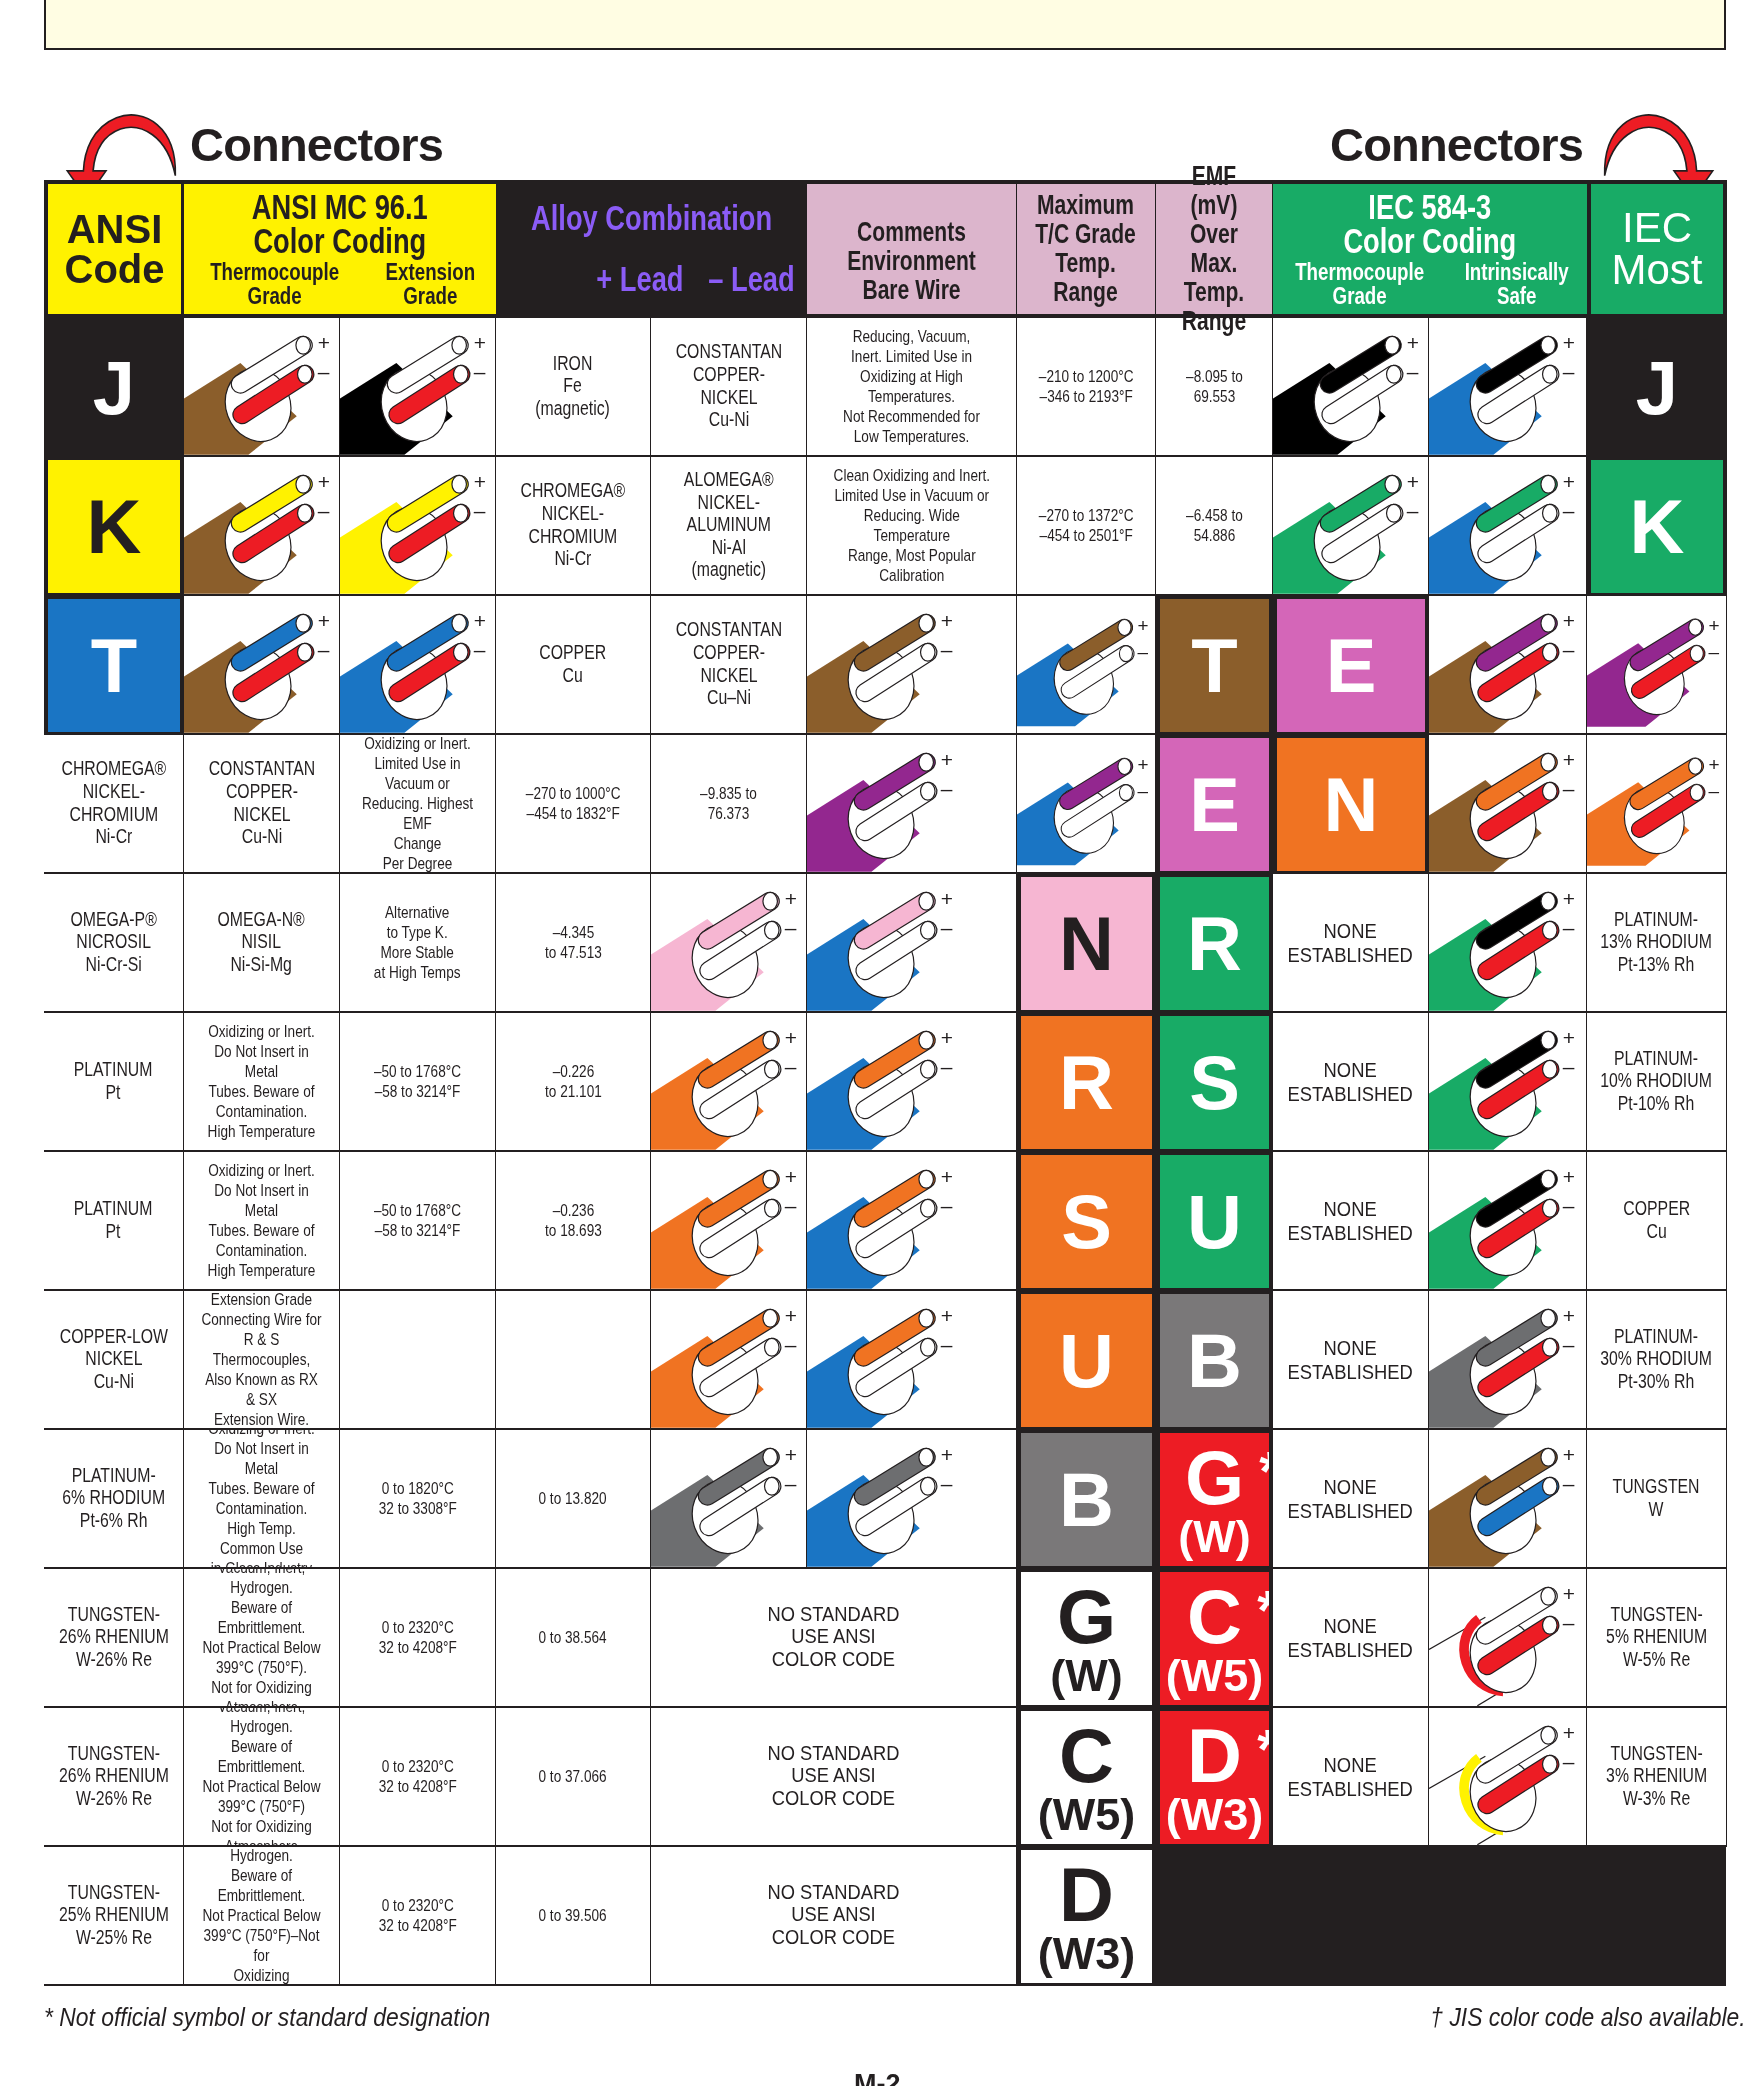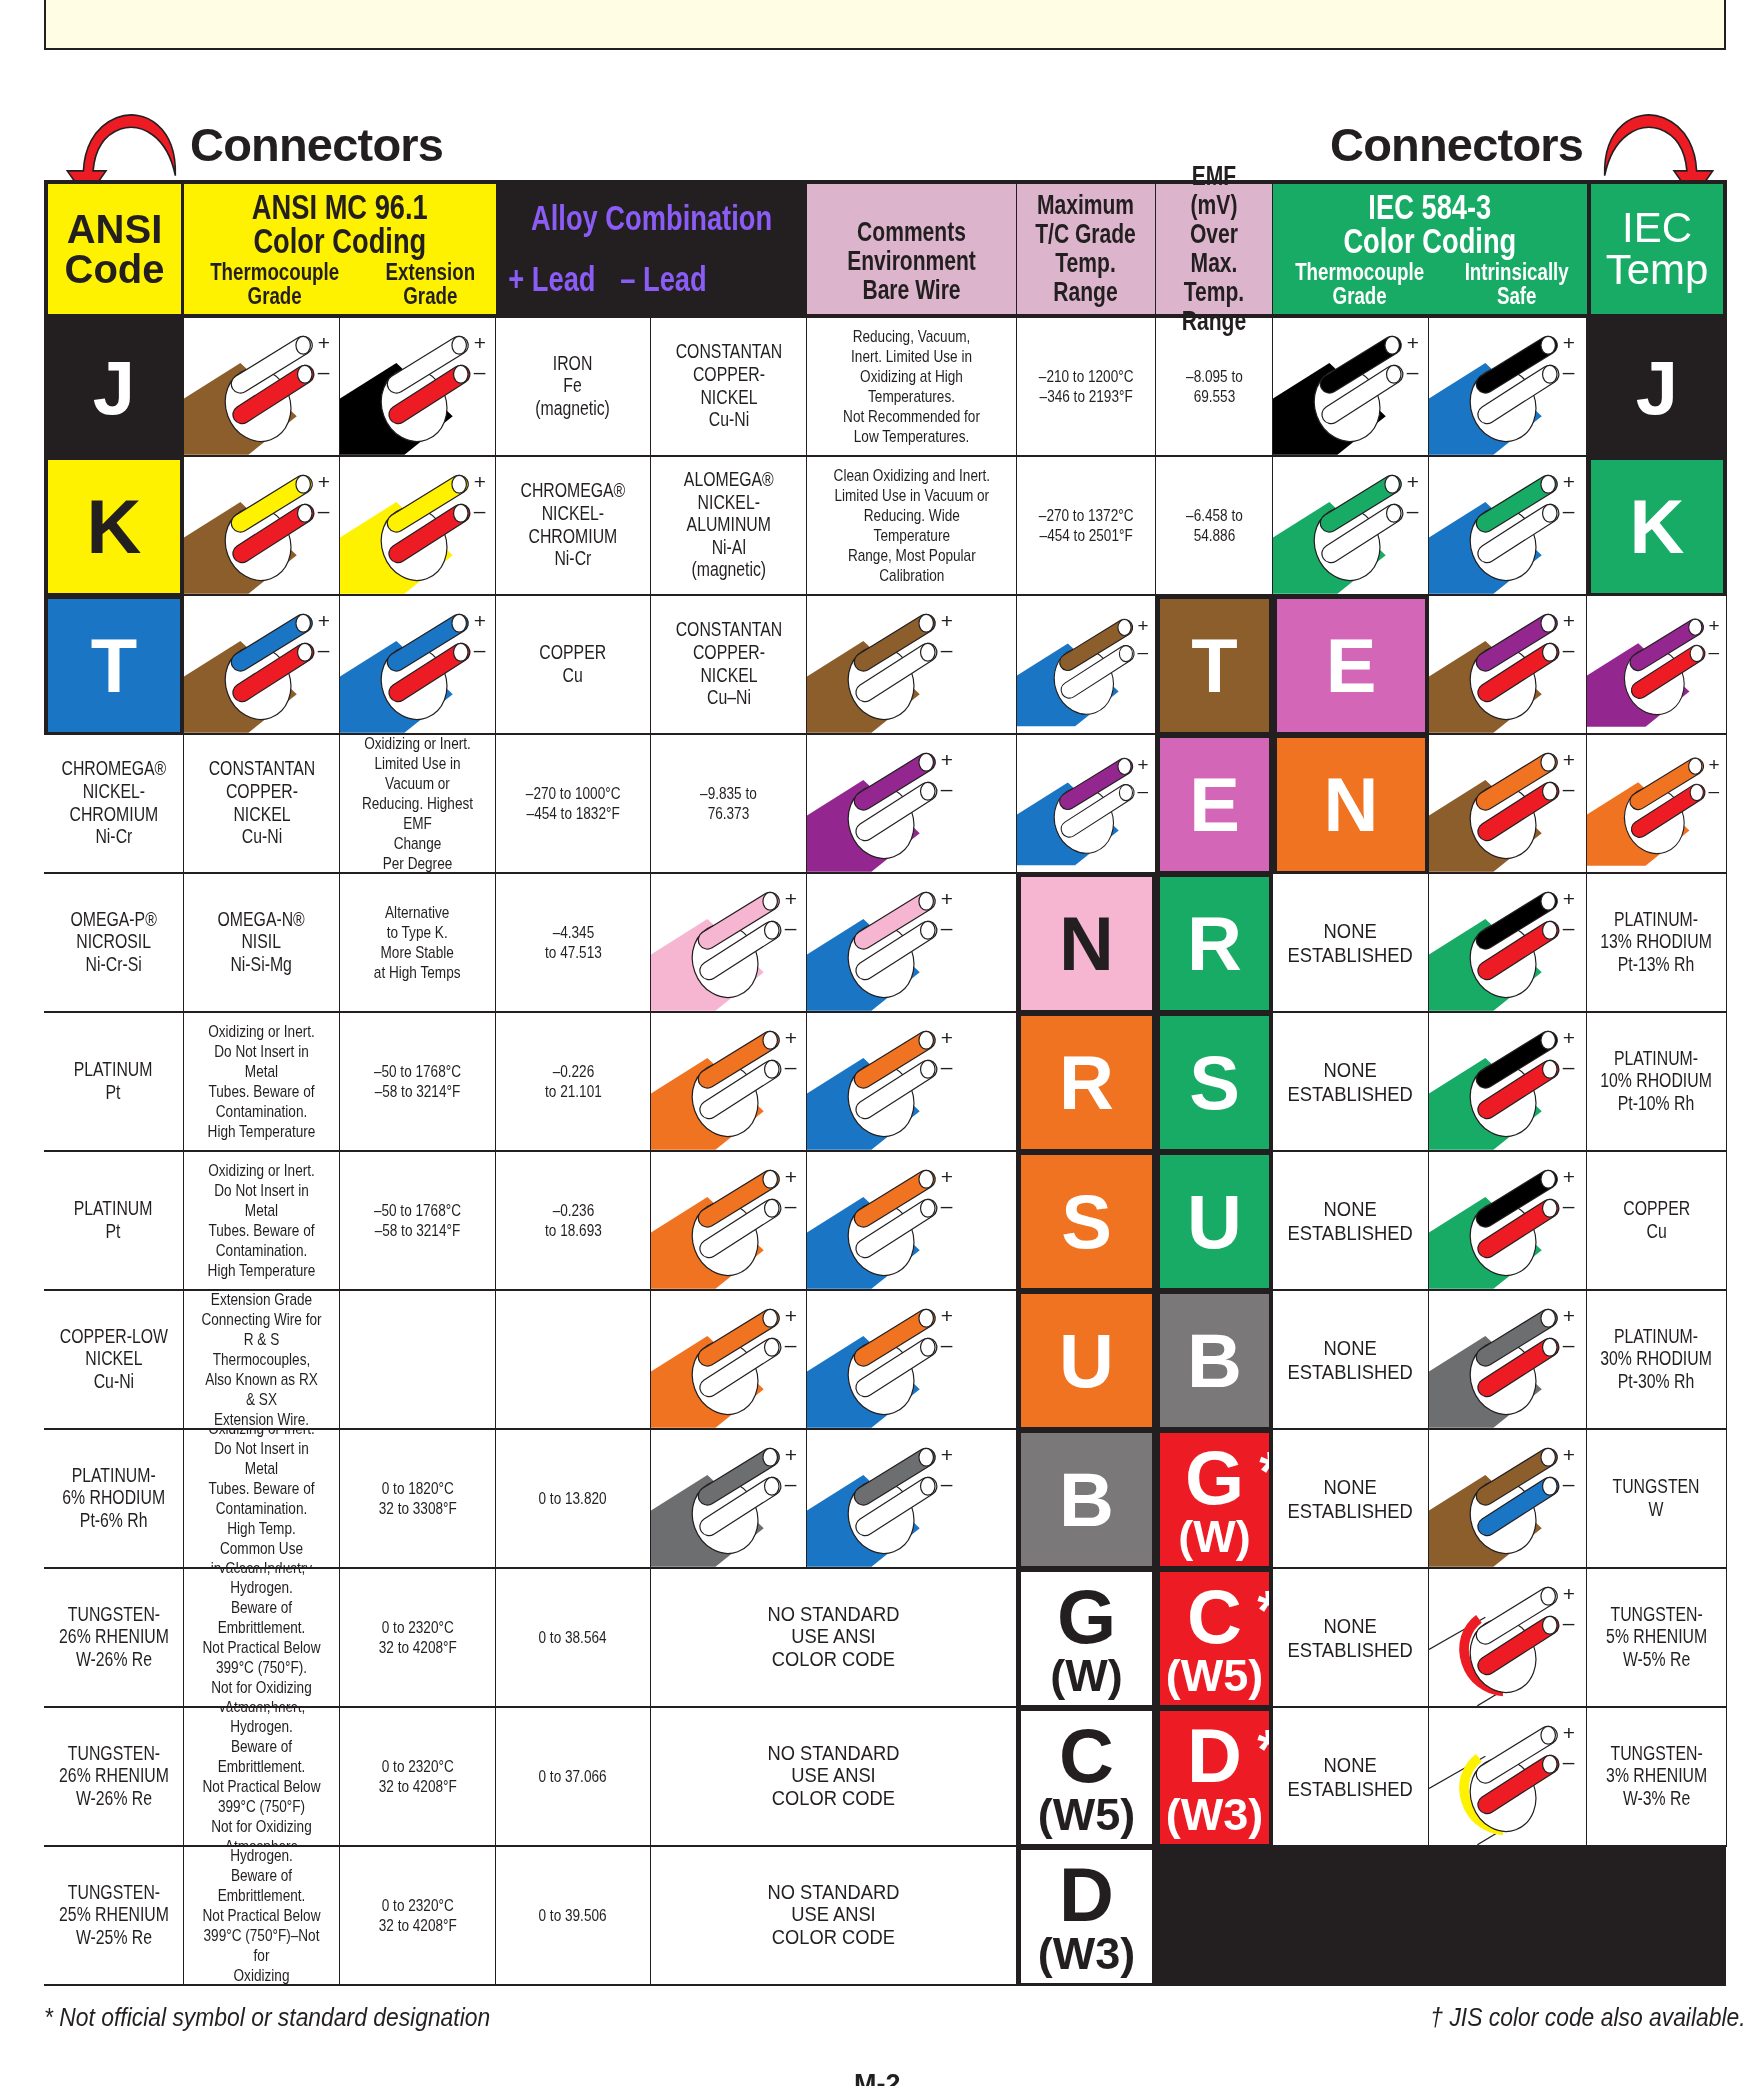--- a/index.html
+++ b/index.html
@@ -71,21 +71,21 @@
 Color Coding</span>
       <div style="display:flex;width:100%;justify-content:space-around;margin-top:1.6px;">
         <span class="cond" style="font-size:24px;line-height:24px;">Thermocouple
 Grade</span>
         <span class="cond" style="font-size:24px;line-height:24px;">Extension
 Grade</span>
       </div>
     </div>
     <div class="hdr hdr-alloy">
       <span class="cond" style="font-size:35px;line-height:37px;margin-bottom:22.6px;">Alloy Combination</span>
-      <div style="display:flex;width:100%;justify-content:flex-start;">
+      <div style="display:flex;width:100%;justify-content:flex-end;">
         <span class="cond" style="font-size:35px;">+ Lead</span>
         <span class="cond" style="font-size:35px;">– Lead</span>
       </div>
     </div>
     <div class="hdr hdr-pink">
         <span class="cond" style="padding-top:24px;">Comments
 Environment
 Bare Wire</span>
       </div>
     <div class="hdr hdr-pink">
@@ -105,21 +105,21 @@
 Color Coding</span>
       <div style="display:flex;width:100%;justify-content:space-around;margin-top:1.6px;">
         <span class="cond" style="font-size:24px;line-height:24px;">Thermocouple
 Grade</span>
         <span class="cond" style="font-size:24px;line-height:24px;">Intrinsically
 Safe</span>
       </div>
     </div>
     <div class="hdr hdr-iec-code">
       <span style="white-space:pre-line;">IEC
-Temp</span>
+Most</span>
     </div>
   <div class="cell code-cell" style="background: rgb(35, 31, 32); color: rgb(255, 255, 255);">
         <span class="letter"><span>J</span></span>
       </div>
       <div class="cell" style="align-items: flex-end; justify-content: flex-start;">
       <svg width="153" height="134" viewBox="0 0 190 166">
         <polygon points="0,96 70,52 140,118 80,166 0,166" fill="#8b5e2b" stroke="none"></polygon>
 
         <ellipse cx="92" cy="104" rx="40" ry="46" transform="rotate(-20 92 104)" fill="#ffffff" stroke="#231f20" stroke-width="1.5"></ellipse>
         <line x1="70" y1="78" x2="148" y2="30" stroke="#231f20" stroke-width="24" stroke-linecap="round"></line>

